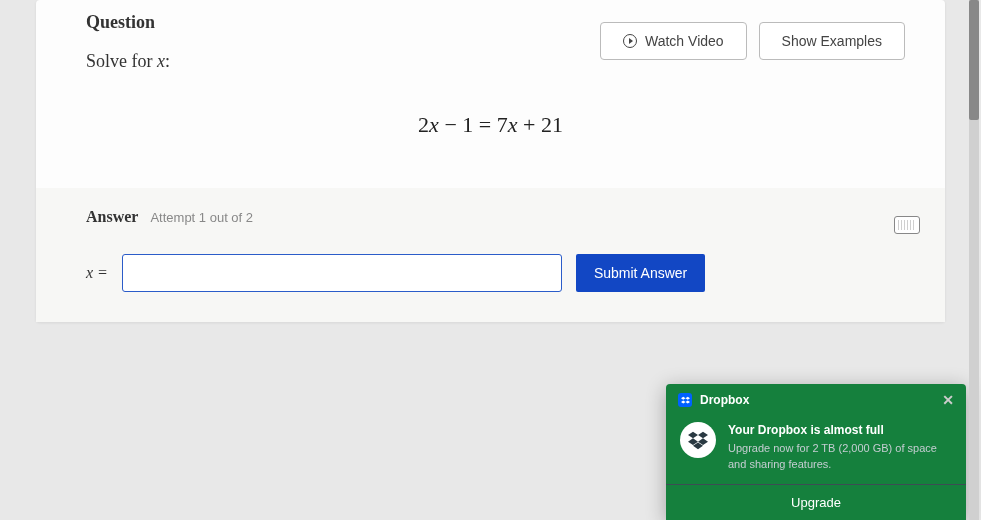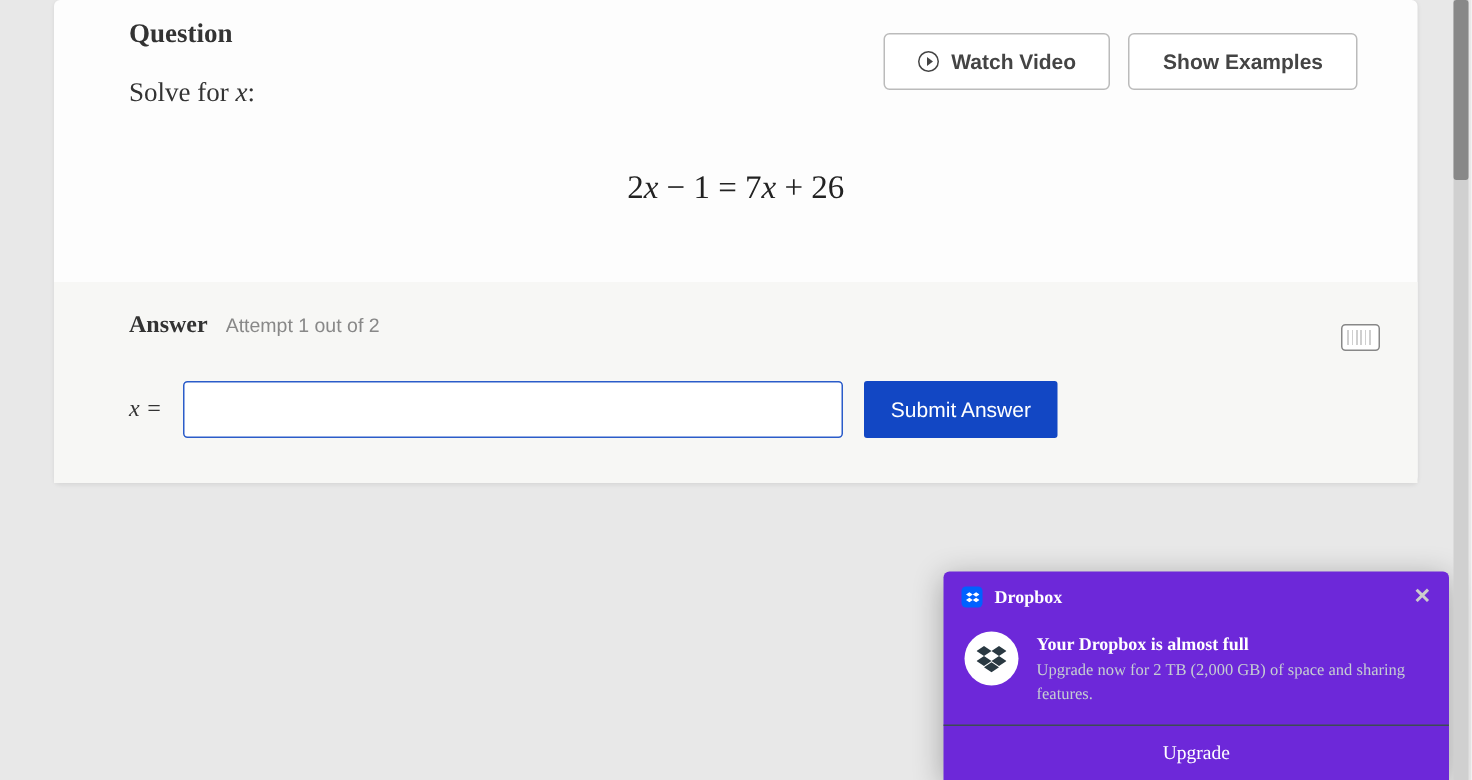--- a/index.html
+++ b/index.html
@@ -47,21 +47,20 @@
       border: 1px solid #bbb;
       border-radius: 4px;
       padding: 10px 22px;
       font-size: 14px;
       color: #444;
       font-family: Arial, sans-serif;
       display: flex;
       align-items: center;
       gap: 8px;
       cursor: pointer;
-      font-weight: bold;
     }
     .play-icon {
       width: 14px;
       height: 14px;
       border: 1.5px solid #444;
       border-radius: 50%;
       display: inline-flex;
       align-items: center;
       justify-content: center;
     }
@@ -152,24 +151,24 @@
       content: '';
       position: absolute;
       left: 3px; right: 3px; top: 3px; bottom: 3px;
       background: repeating-linear-gradient(to right, #888 0 1px, transparent 1px 3px);
       opacity: 0.4;
     }
     .dropbox-notif {
       position: absolute;
       bottom: 0;
       right: 15px;
-      width: 337px;
-      background: #6d28d9;
+      width: 300px;
+      background: #15803d;
       color: #fff;
-      font-family: Liberation Serif, serif;
+      font-family: Liberation Sans, sans-serif;
       border-radius: 4px 4px 0 0;
       box-shadow: 0 4px 20px rgba(0,0,0,0.3);
     }
     .notif-header {
       display: flex;
       align-items: center;
       justify-content: space-between;
       padding: 8px 12px;
       font-size: 12px;
       font-weight: bold;
@@ -244,21 +243,21 @@
         <span>Watch Video</span>
       </button>
       <button class="btn-outline">
         <span>Show Examples</span>
       </button>
     </div>
   </div>
 
   <div class="equation-area">
     <div class="equation">
-      <span>2</span><span class="var">x</span><span> − 1 = </span><span>7</span><span class="var">x</span><span> + 26</span>
+      <span>2</span><span class="var">x</span><span> − 1 = </span><span>7</span><span class="var">x</span><span> + 21</span>
     </div>
   </div>
 
   <div class="answer-section">
     <div class="answer-header">
       <span class="answer-label">Answer</span>
       <span class="attempt-text">Attempt 1 out of 2</span>
     </div>
     <div class="keyboard-icon"></div>
     <div class="answer-input-row">

